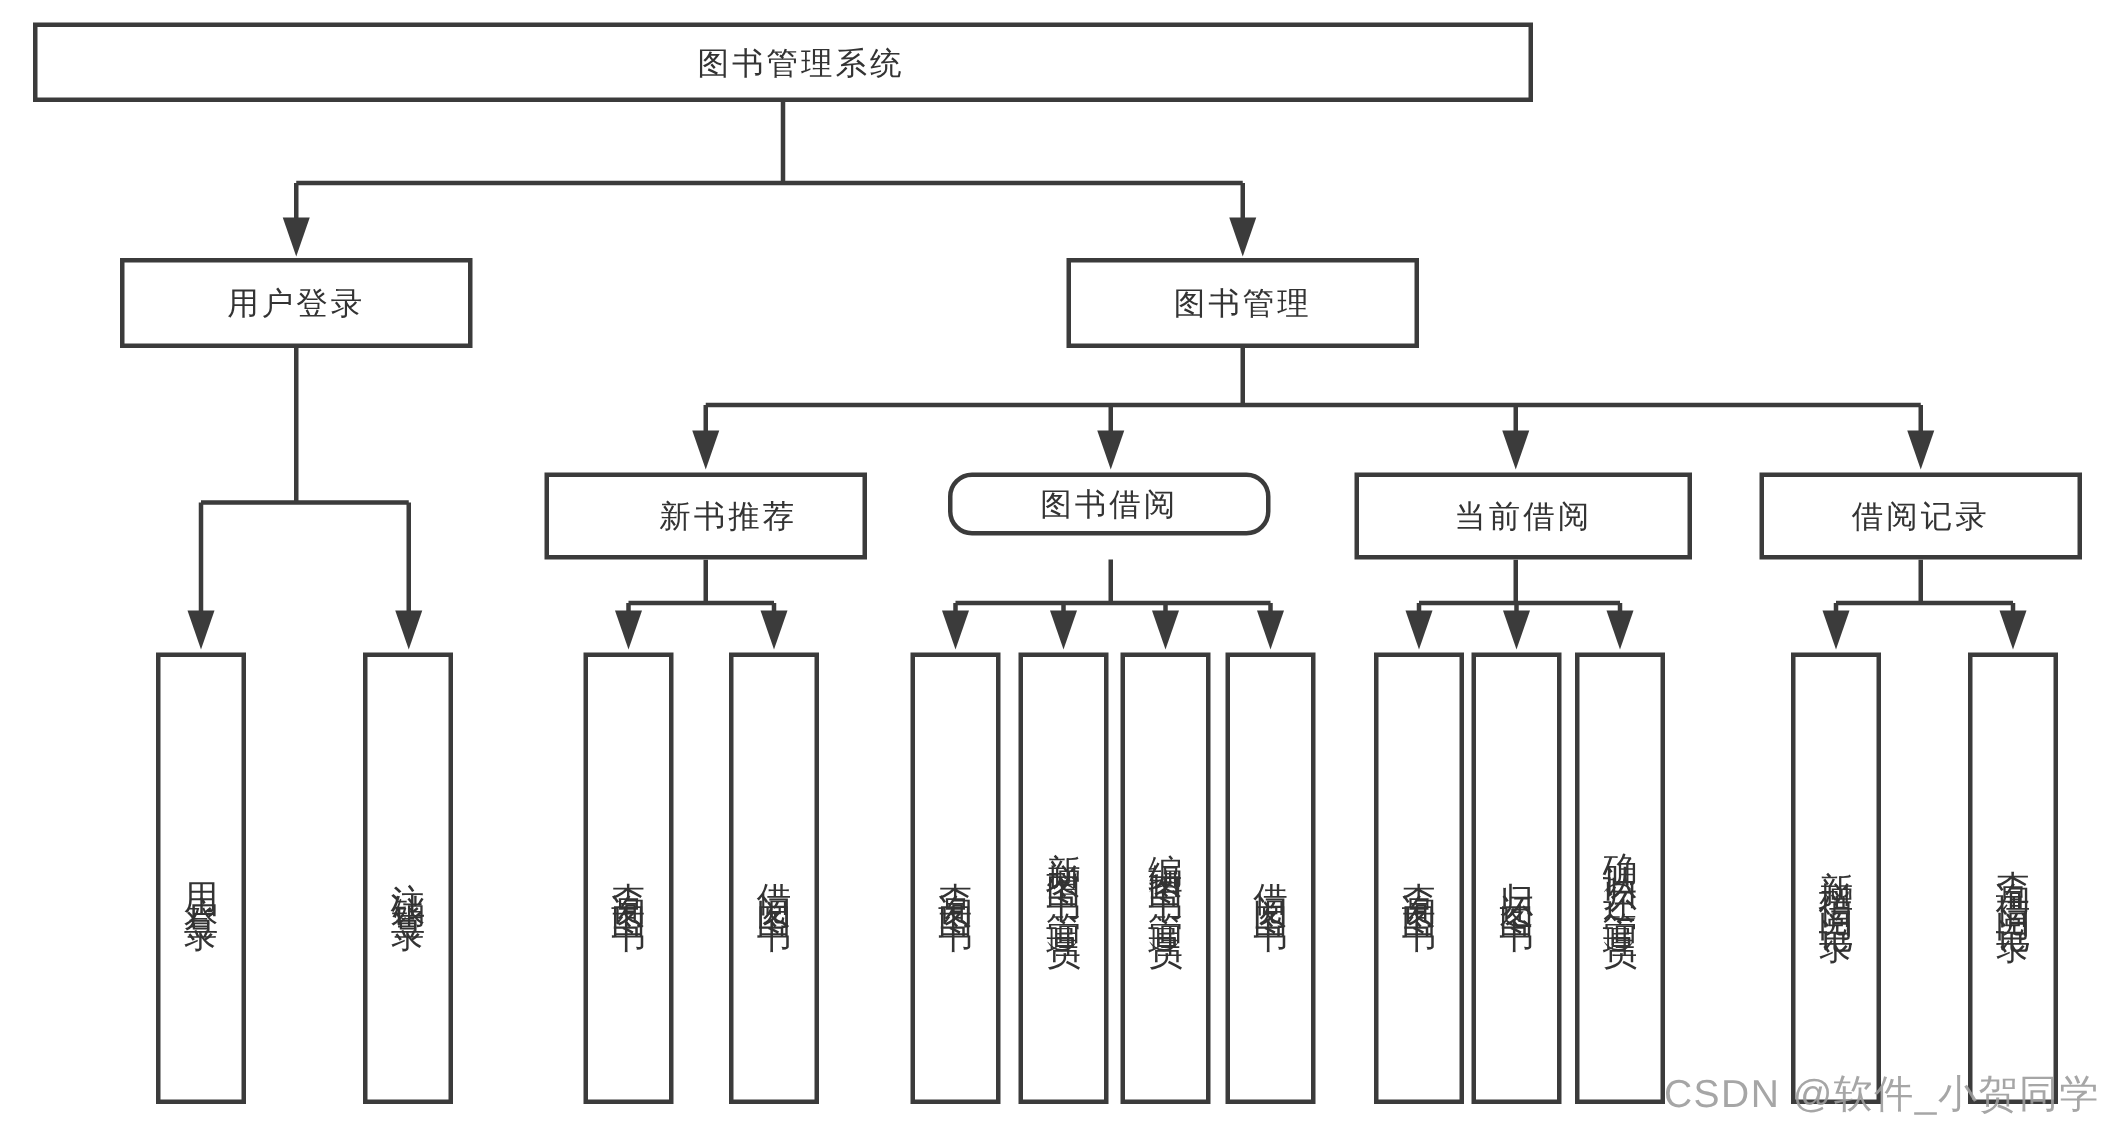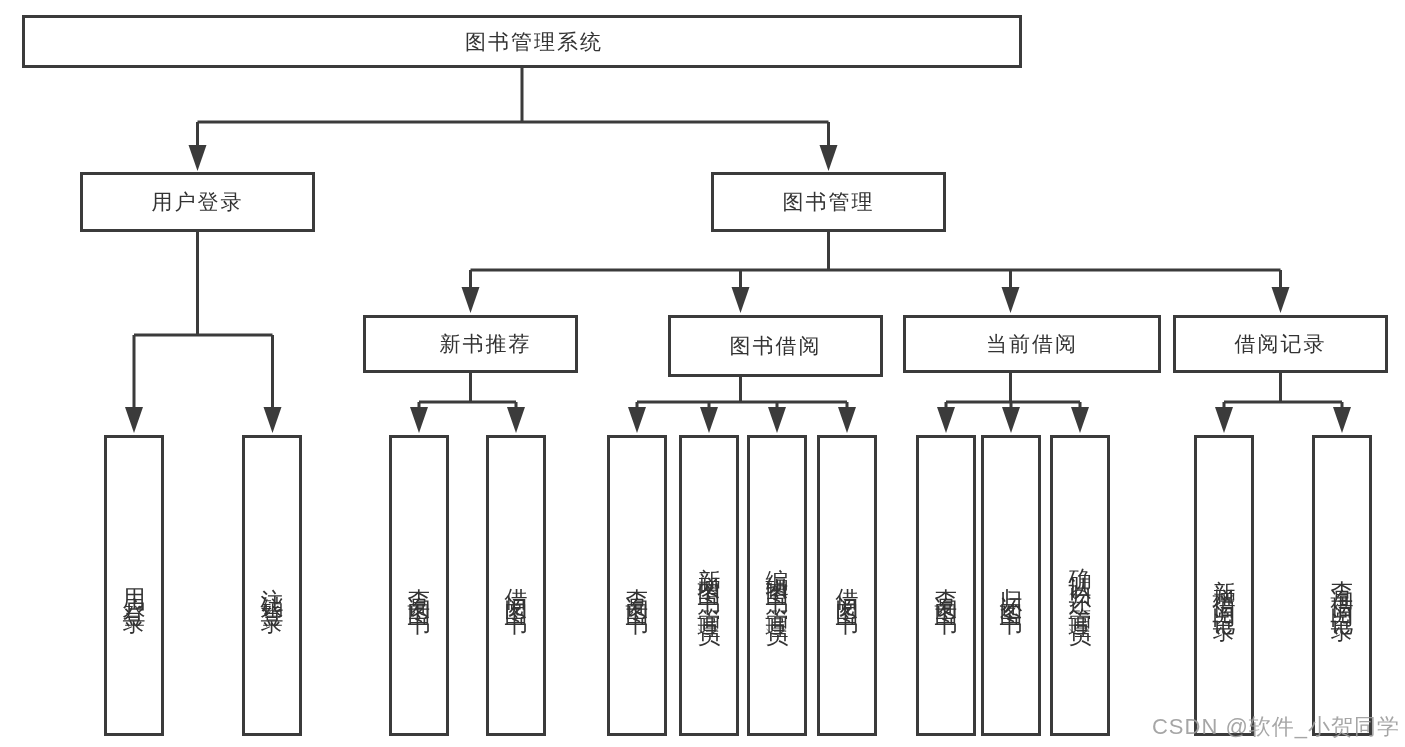--- a/index.html
+++ b/index.html
@@ -59,21 +59,21 @@
     text-orientation: mixed;
     font-size: 23px;
     letter-spacing: 8px;
     line-height: 1;
     white-space: nowrap;
   }
   .watermark {
     position: absolute;
     right: 5px;
     top: 712px;
-    font-size: 22px;
+    font-size: 26px;
     color: var(--wm, #9d9d9d);
     letter-spacing: 1px;
     z-index: 5;
     opacity: 0.9;
   }
 </style>
 </head>
 <body>
 
 <div class="canvas" style="--line: #3b3b3b; --text: #333333; --wm: #9d9d9d; --bg: #ffffff;">
@@ -127,22 +127,22 @@
       <polygon points="1333,407 1351,407 1342,433"></polygon>
     </g>
   </svg>
 
   <div class="node hnode root">图书管理系统</div>
 
   <div class="node hnode" style="left:80px; top:172px; width:235px; height:60px;">用户登录</div>
   <div class="node hnode" style="left:711px; top:172px; width:235px; height:60px;">图书管理</div>
 
   <div class="node hnode" style="left:363px; top:315px; width:215px; height:58px;padding-left:30px;">新书推荐</div>
-  <div class="node hnode" style="left:668px; top:315px; width:215px; height:62px;">图书借阅</div>
-  <div class="node hnode" style="left:903px; top:315px; width:258px; height:58px;">当前借阅</div>
+  <div class="node hnode" style="left:632px; top:315px; width:215px; height:42px;border-radius:16px;">图书借阅</div>
+  <div class="node hnode" style="left:903px; top:315px; width:225px; height:58px;">当前借阅</div>
   <div class="node hnode" style="left:1173px; top:315px; width:215px; height:58px;">借阅记录</div>
 
   <div class="node leaf" style="left:104px;">
     <span class="vtext">用户登录</span>
   </div>
   <div class="node leaf" style="left:242px;">
     <span class="vtext">注销登录</span>
   </div>
 
   <div class="node leaf" style="left:389px;">

